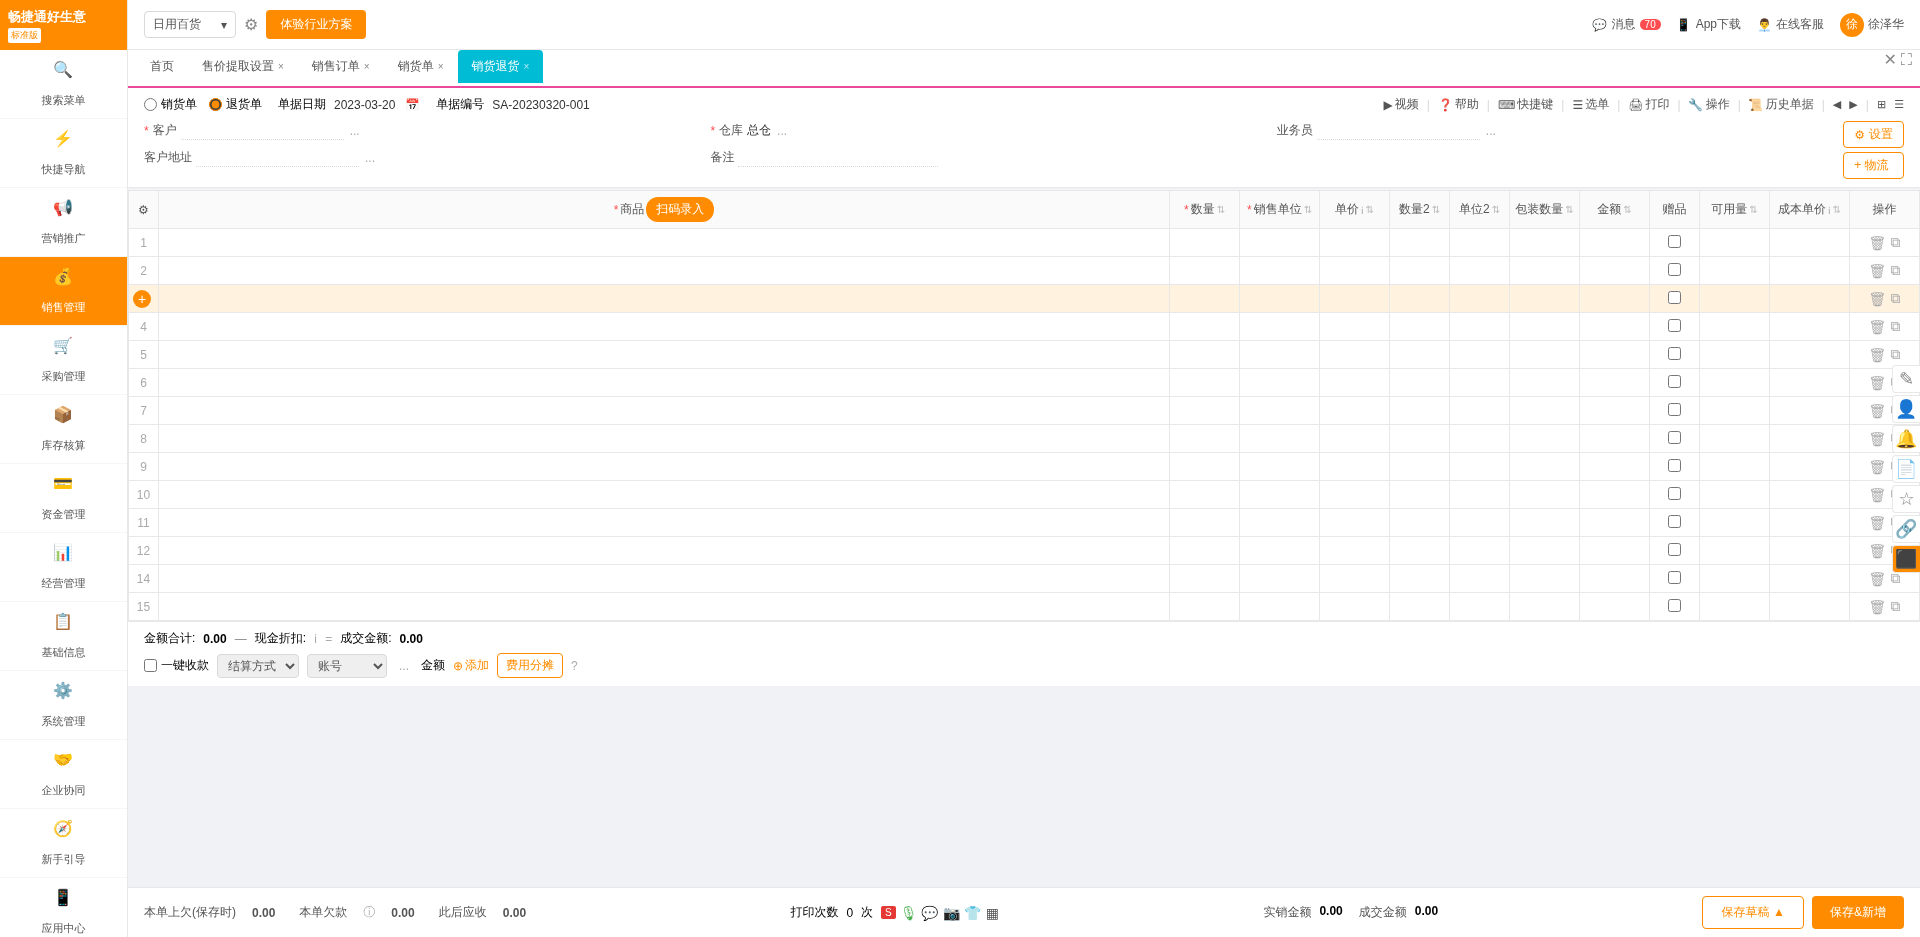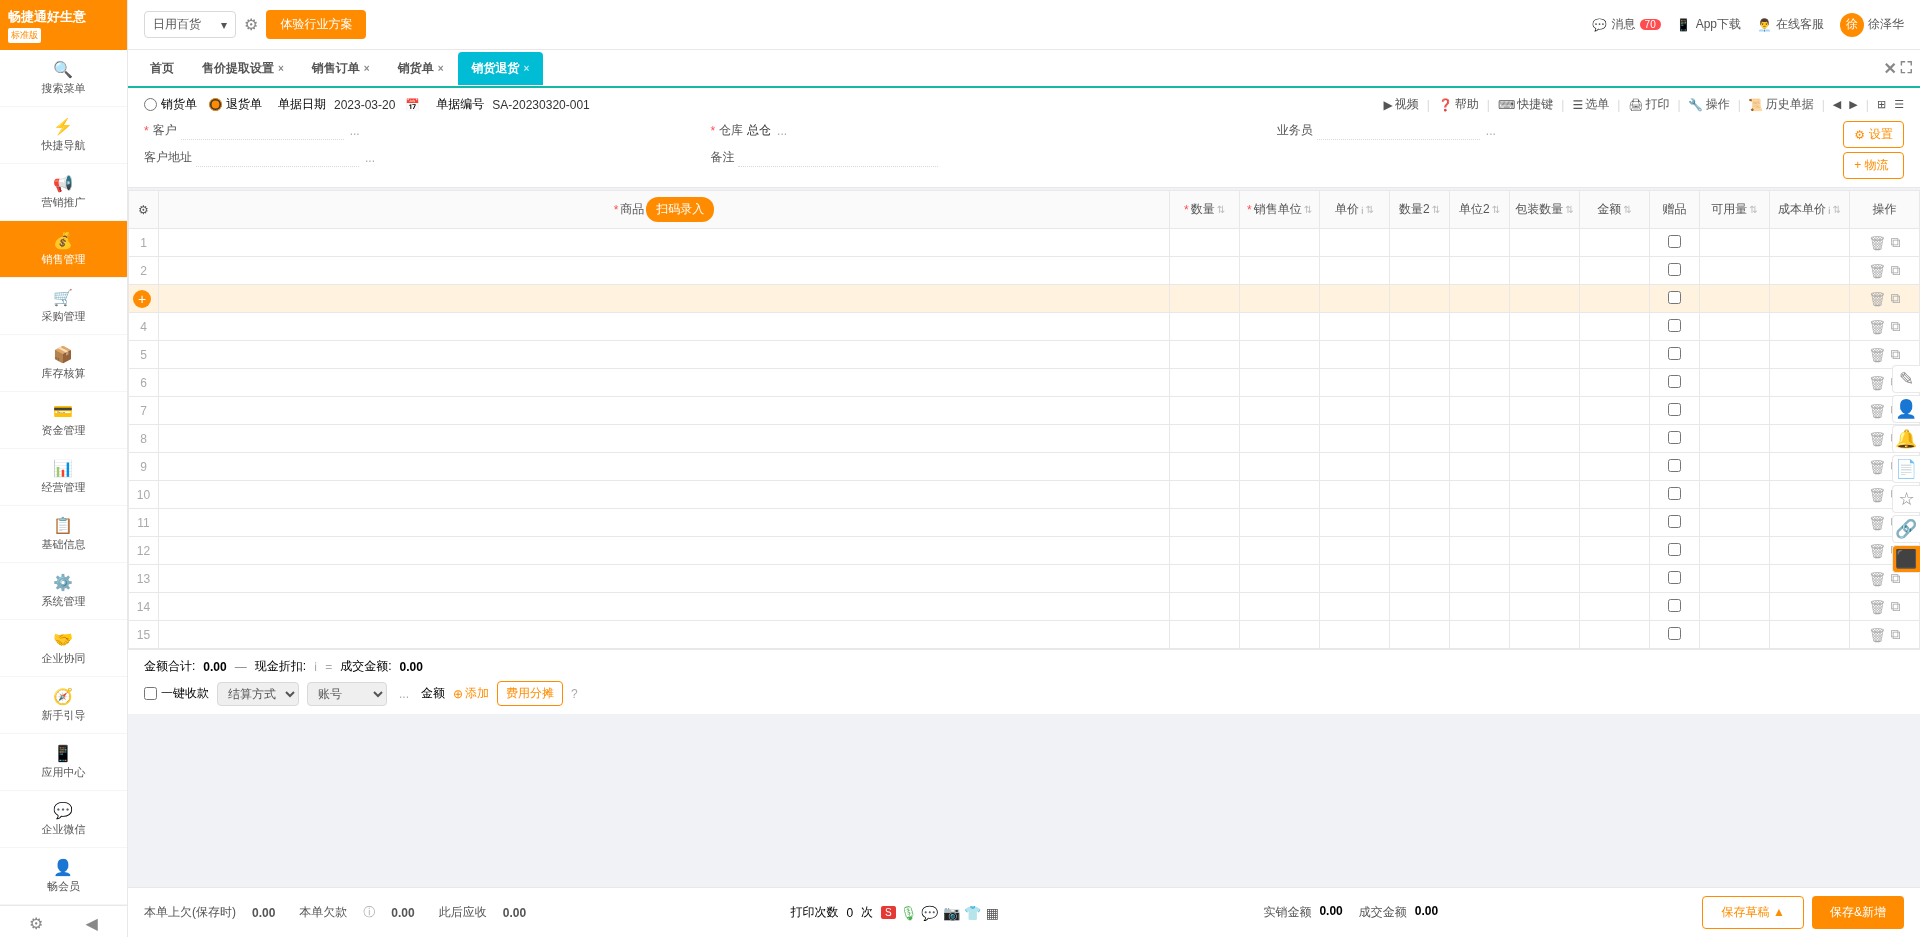--- a/index.html
+++ b/index.html
@@ -5,40 +5,40 @@
     * { box-sizing: border-box; margin: 0; padding: 0; font-family: 'Microsoft YaHei', Arial, sans-serif; font-size: 12px; }
     body { display: flex; height: 937px; overflow: hidden; background: #f0f2f5; }
 
     
     .sidebar { width: 128px; background: #fff; display: flex; flex-direction: column; border-right: 1px solid #e8e8e8; flex-shrink: 0; }
     .sidebar-logo { background: #ff8c00; padding: 8px; display: flex; align-items: center; gap: 4px; height: 50px; }
     .sidebar-logo-badge { background: white; color: #ff8c00; font-size: 9px; padding: 1px 3px; border-radius: 2px; }
     .sidebar-item { display: flex; flex-direction: column; align-items: center; padding: 10px 4px; cursor: pointer; color: #555; border-bottom: 1px solid #f5f5f5; }
     .sidebar-item.active { background: #ff8c00; color: white; }
     .sidebar-item .icon { font-size: 16px; margin-bottom: 2px; }
-    .sidebar-item .label { font-size: 11px; }
+    .sidebar-item .label { font-size: 11px; margin-top: 12px; }
     .sidebar-bottom { display: flex; justify-content: space-around; padding: 8px; border-top: 1px solid #e8e8e8; }
     .sidebar-bottom-btn { cursor: pointer; color: #888; font-size: 16px; }
 
     
     .main { flex: 1; display: flex; flex-direction: column; overflow: hidden; }
 
     
     .topbar { height: 50px; background: #fff; display: flex; align-items: center; justify-content: space-between; padding: 0 16px; border-bottom: 1px solid #e8e8e8; flex-shrink: 0; }
     .topbar-left { display: flex; align-items: center; gap: 8px; }
     .topbar-select { border: 1px solid #d9d9d9; border-radius: 4px; padding: 4px 8px; color: #555; display: flex; align-items: center; gap: 20px; cursor: pointer; }
     .topbar-gear { color: #888; cursor: pointer; font-size: 16px; }
     .topbar-btn { background: #ff8c00; color: white; border: none; border-radius: 4px; padding: 6px 14px; cursor: pointer; font-size: 12px; }
     .topbar-right { display: flex; align-items: center; gap: 16px; color: #555; }
     .topbar-right-item { display: flex; align-items: center; gap: 4px; cursor: pointer; }
     .badge { background: #ff4d4f; color: white; border-radius: 10px; padding: 0 5px; font-size: 10px; min-width: 16px; text-align: center; }
     .avatar { width: 24px; height: 24px; background: #ff8c00; border-radius: 50%; display: flex; align-items: center; justify-content: center; color: white; font-size: 11px; }
 
     
-    .tabs { height: 38px; background: #fff; display: flex; align-items: center; padding: 0 8px; border-bottom: 2px solid #14b8a6; flex-shrink: 0; font-weight: bold; }
+    .tabs { height: 38px; background: #fff; display: flex; align-items: flex-start; padding: 0 8px; border-bottom: 2px solid #ec4899; flex-shrink: 0; }
     .tab { padding: 8px 14px; cursor: pointer; color: #555; border-radius: 4px 4px 0 0; display: flex; align-items: center; gap: 4px; white-space: nowrap; }
     .tab.active { background: #00bcd4; color: white; }
     .tab-close { font-size: 10px; cursor: pointer; opacity: 0.7; }
     .tabs-right { margin-left: auto; display: flex; align-items: center; gap: 4px; }
     .tabs-close-btn { cursor: pointer; color: #888; font-size: 16px; }
     .tabs-max-btn { cursor: pointer; color: #888; font-size: 16px; }
     .radio-group { display: flex; gap: 12px; align-items: center; }
     .radio-item { display: flex; align-items: center; gap: 4px; cursor: pointer; }
     .radio-item input[type=radio] { accent-color: #ff8c00; }
     .form-field { display: flex; align-items: center; gap: 4px; }
@@ -749,46 +749,20 @@
       <td></td>
       <td>
         <div class="action-cell">
           <button class="del-btn">🗑</button>
           <button class="copy-btn">⧉</button>
         </div>
       </td>
     </tr>
             <tr>
       <td class="row-num">
-        13
-      </td>
-      <td>
-        
-      </td>
-      <td></td>
-      <td></td>
-      <td></td>
-      <td></td>
-      <td></td>
-      <td></td>
-      <td></td>
-      <td class="checkbox-cell">
-        <input type="checkbox" style="">
-      </td>
-      <td></td>
-      <td></td>
-      <td>
-        <div class="action-cell">
-          <button class="del-btn">🗑</button>
-          <button class="copy-btn">⧉</button>
-        </div>
-      </td>
-    </tr>
-            <tr>
-      <td class="row-num">
         14
       </td>
       <td>
         
       </td>
       <td></td>
       <td></td>
       <td></td>
       <td></td>
       <td></td>

